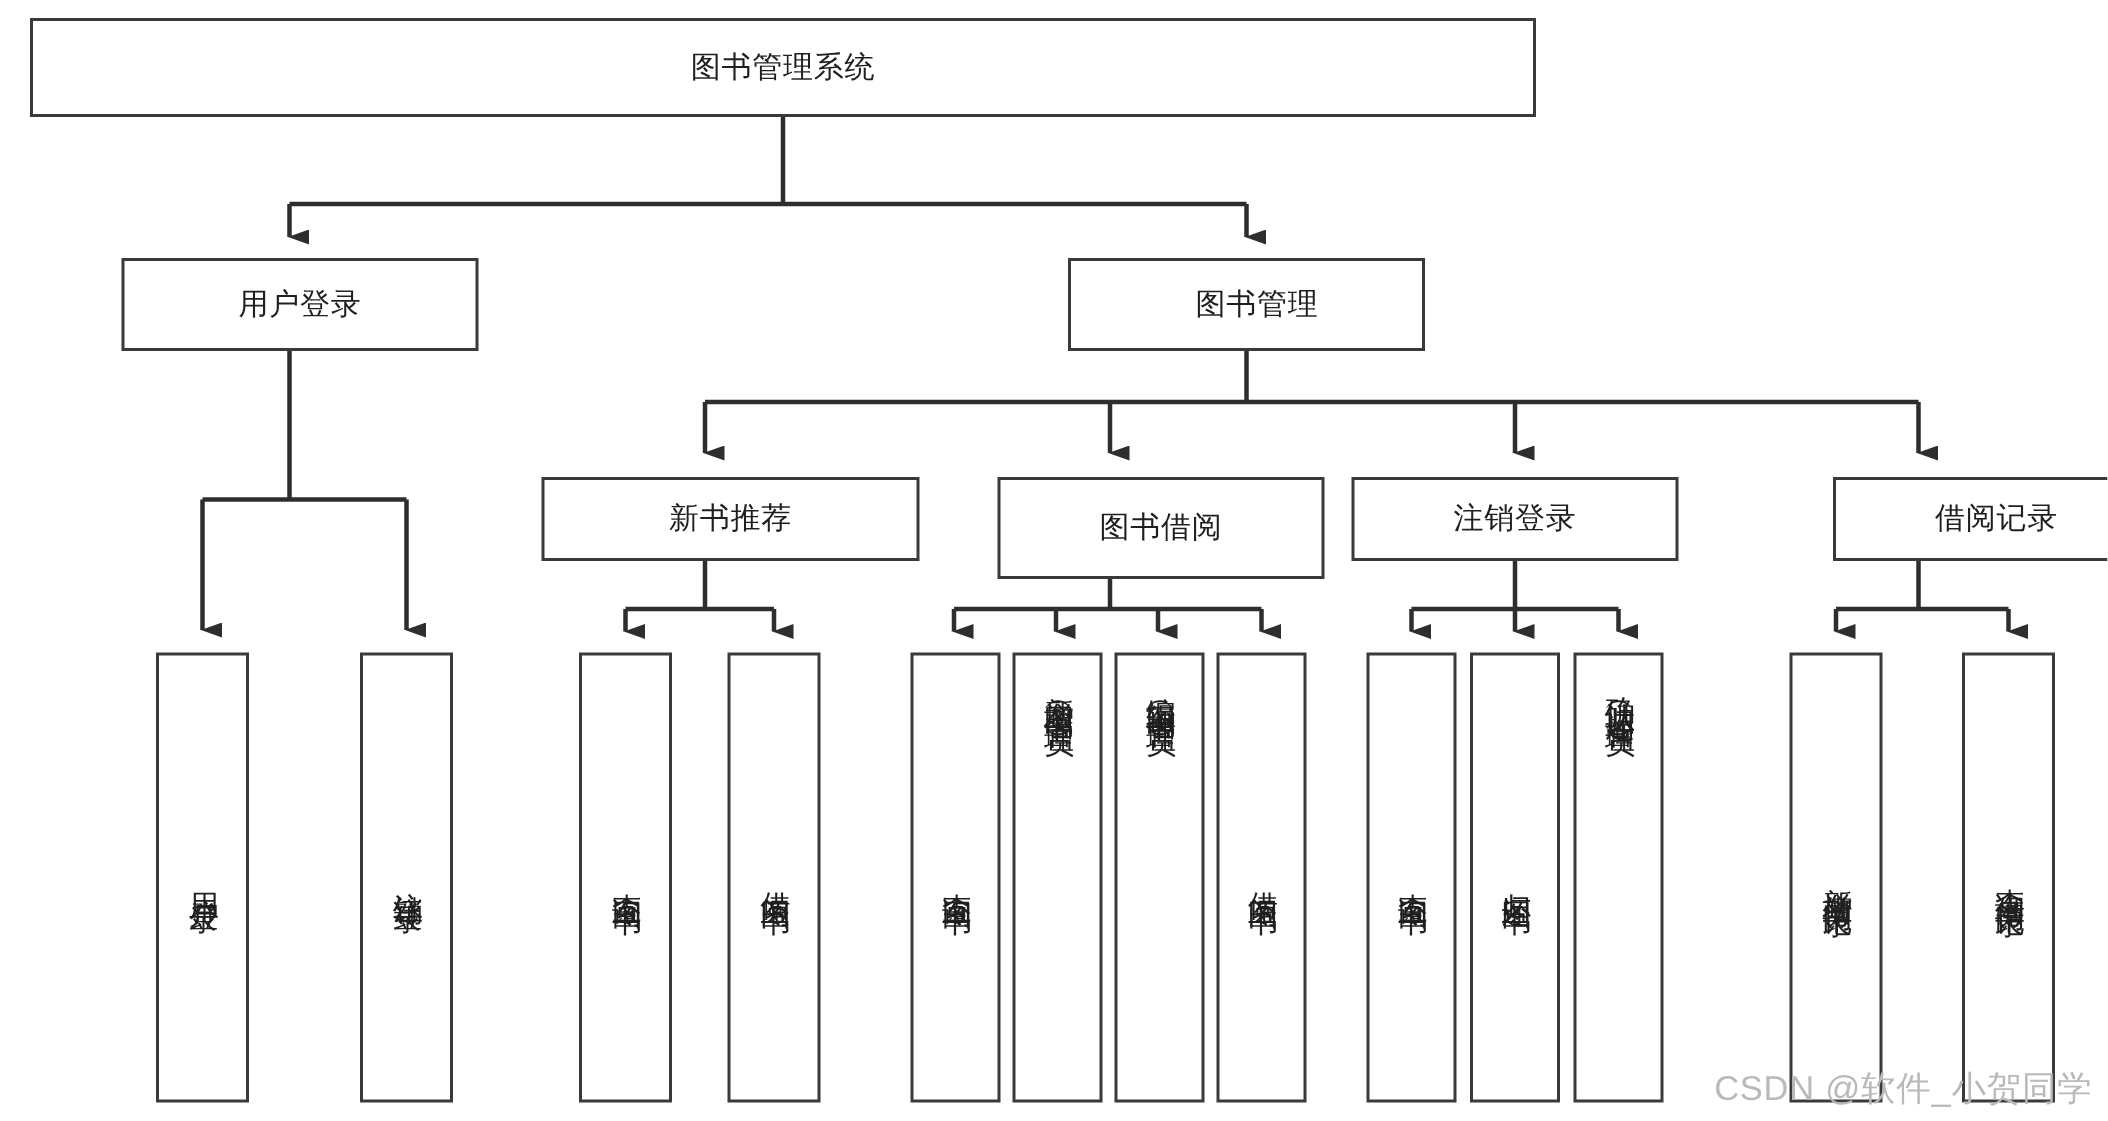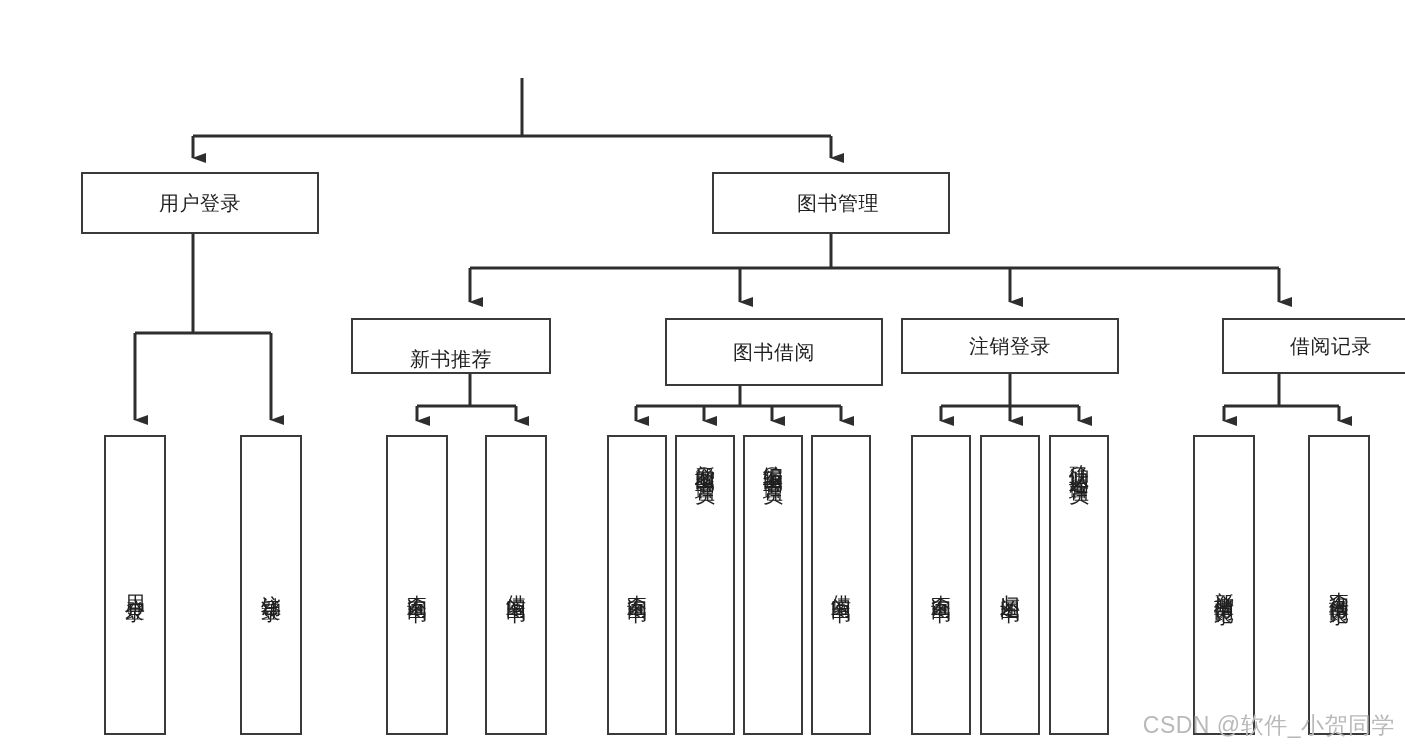--- a/index.html
+++ b/index.html
@@ -119,30 +119,33 @@
       <path d="M 1079 406 L 1079 421" marker-end="url(#arrow)"></path>
 
       <path d="M 1279 374 L 1279 406"></path>
       <path d="M 1224 406 L 1339 406"></path>
       <path d="M 1224 406 L 1224 421" marker-end="url(#arrow)"></path>
       <path d="M 1339 406 L 1339 421" marker-end="url(#arrow)"></path>
 
     </g>
   </svg>
 
+  <div class="node-box" style="left:20px; top:12px; width:1004px; height:66px;">
+    <span class="node-label">图书管理系统</span>
+  </div>
 
   <div class="node-box" style="left:81px; top:172px; width:238px; height:62px;">
     <span class="node-label">用户登录</span>
   </div>
 
   <div class="node-box" style="left:712px; top:172px; width:238px; height:62px;padding-left:14px;">
     <span class="node-label">图书管理</span>
   </div>
 
-  <div class="node-box" style="left:351px; top:318px; width:200px; height:56px;align-items:flex-end;">
+  <div class="node-box" style="left:361px; top:318px; width:252px; height:56px;">
     <span class="node-label">新书推荐</span>
   </div>
 
   <div class="node-box" style="left:665px; top:318px; width:218px; height:68px;">
     <span class="node-label">图书借阅</span>
   </div>
 
   <div class="node-box" style="left:901px; top:318px; width:218px; height:56px;">
     <span class="node-label">注销登录</span>
   </div>

